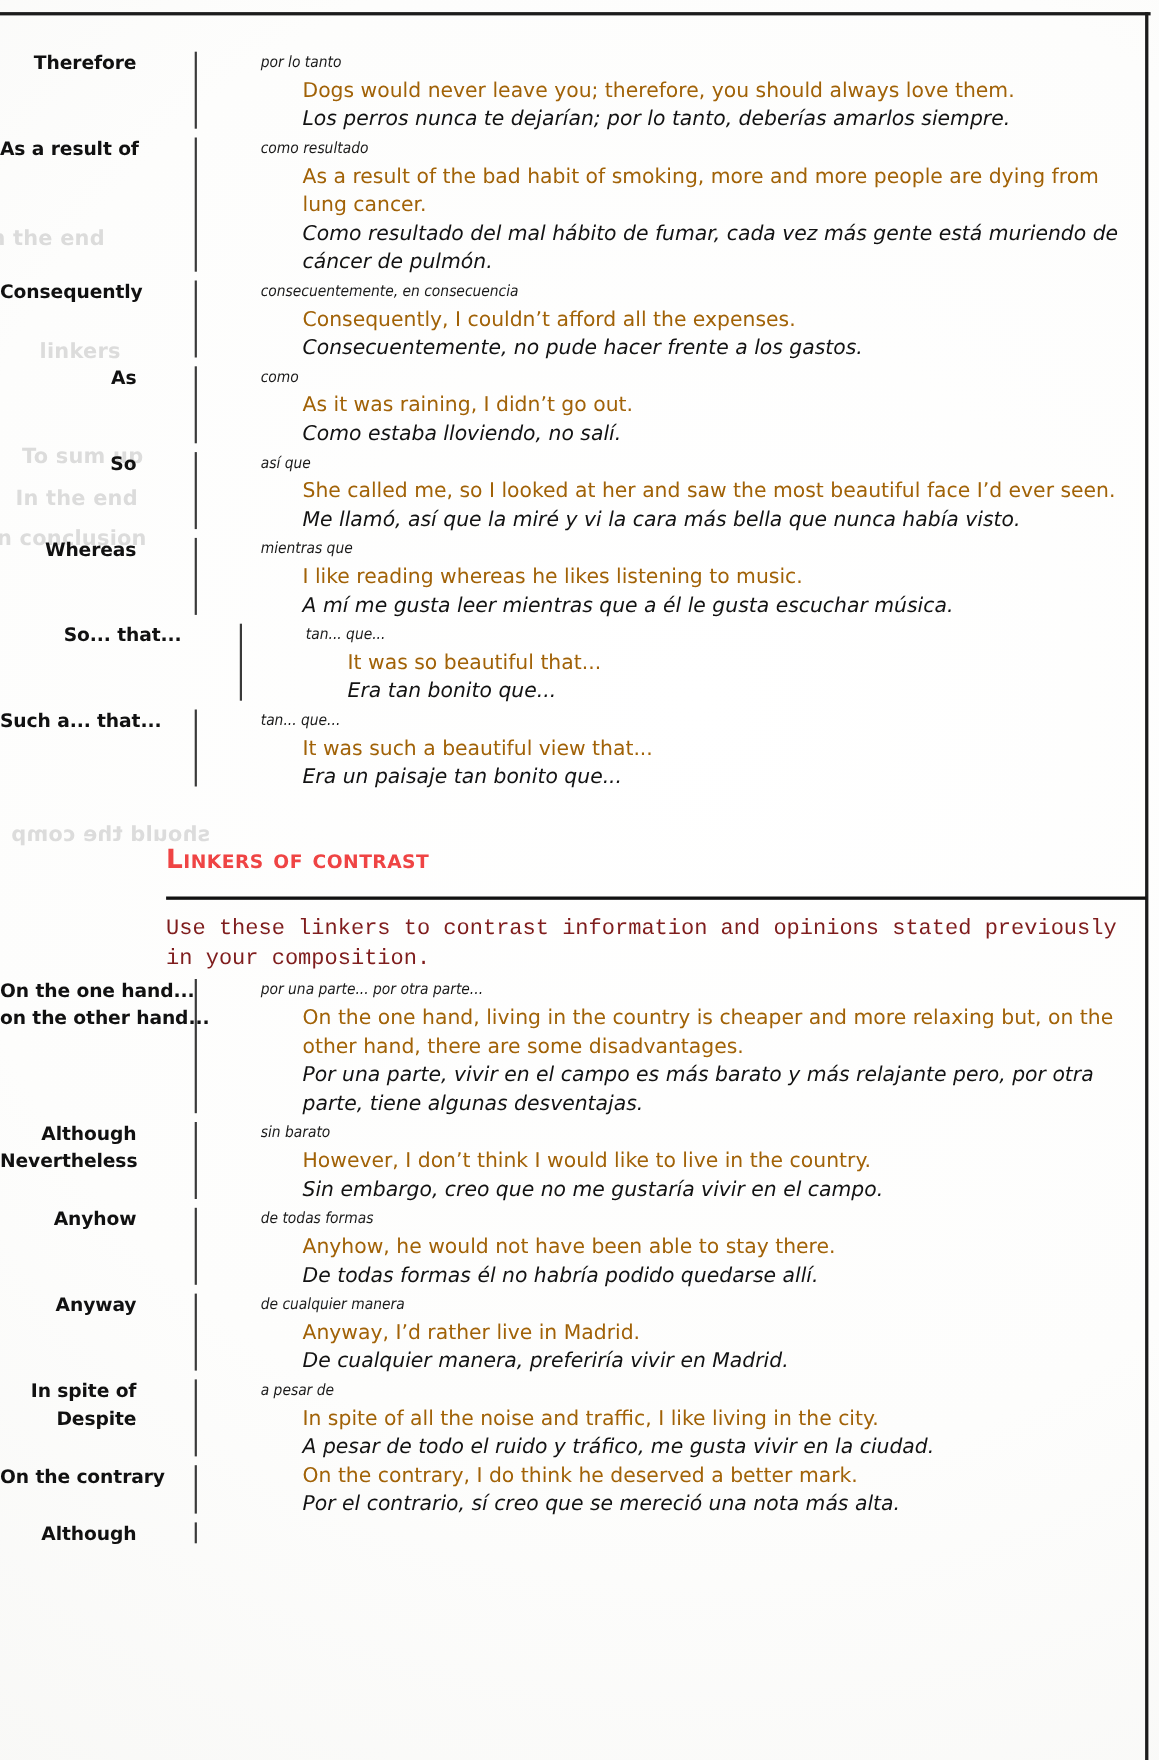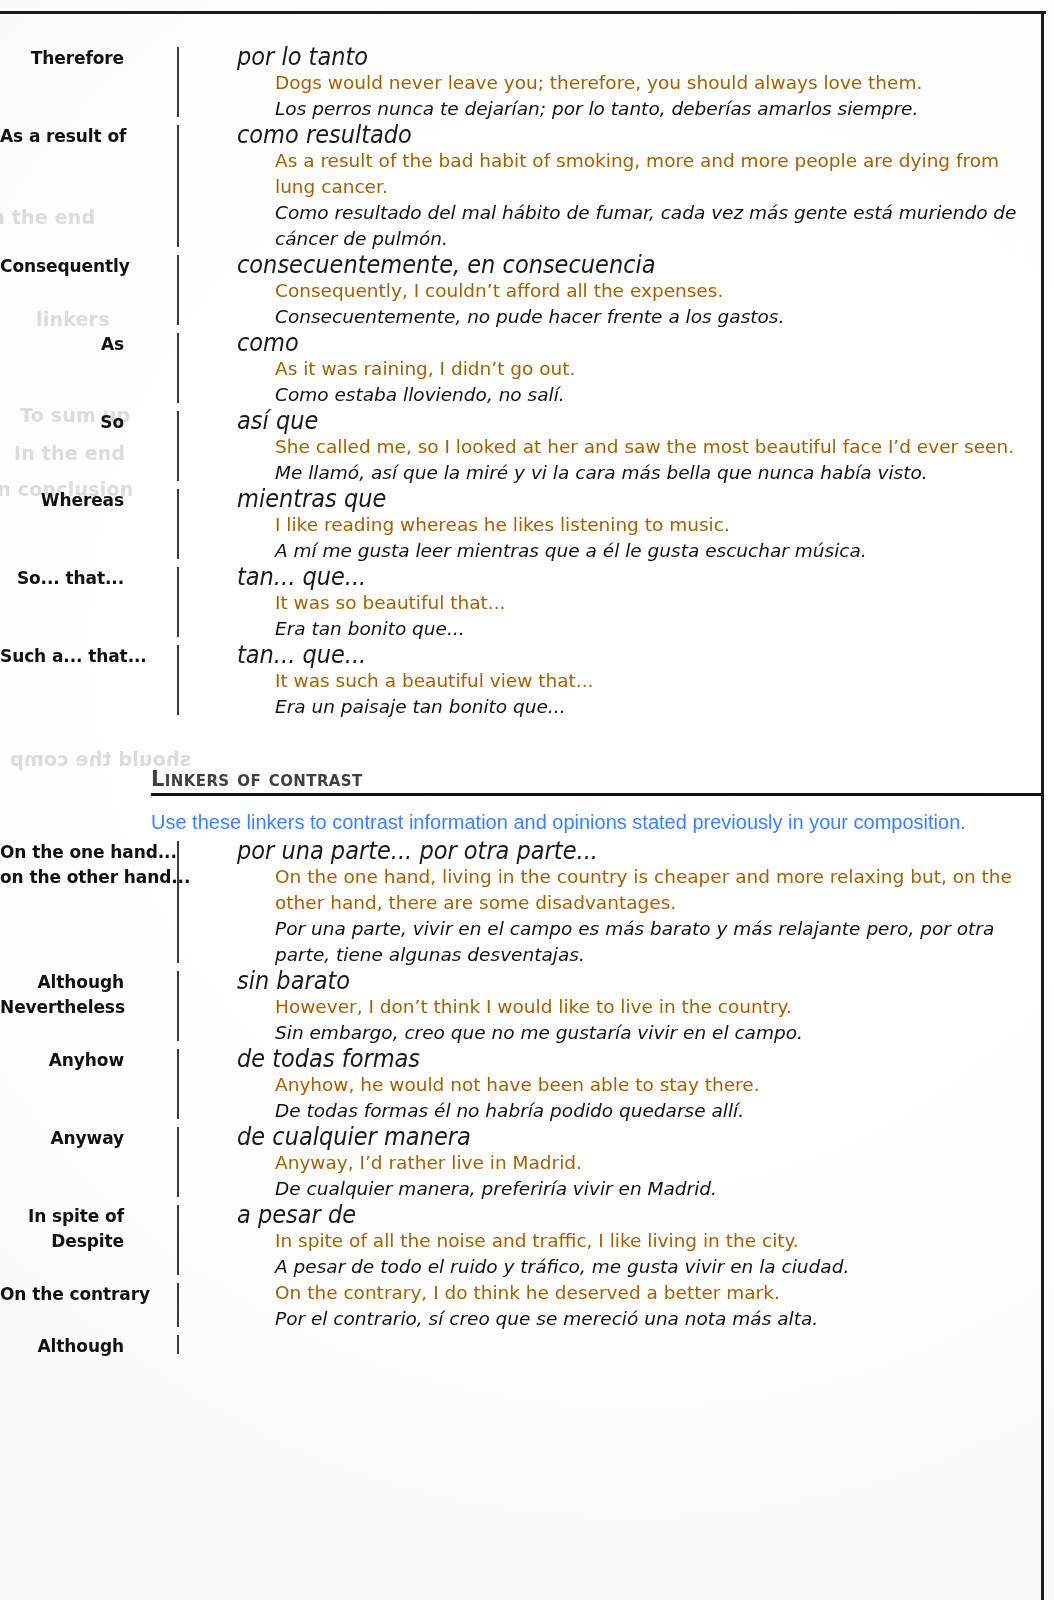--- a/index.html
+++ b/index.html
@@ -86,21 +86,21 @@
     left: 10px;
     top: 3px;
     bottom: 5px;
     width: 2px;
     background: #3a3a3a;
   }
   .body-col { flex: 1 1 auto; padding-right: 30px; }
 
   .es-head {
     font-style: italic;
-    font-size: 25px;
+    font-size: 14px;
     line-height: 26px;
     color: #1a1a1a;
     font-stretch: condensed;
   }
   .ex-en {
     font-size: 18.5px;
     line-height: 26px;
     padding-left: 38px;
     color: #a16207;
   }
@@ -112,36 +112,36 @@
     color: #121212;
   }
 
   
   .section {
     margin-left: 151px;
     margin-right: 12px;
   }
   .section-title {
     font-weight: bold;
-    font-size: 21px;
+    font-size: 24px;
     font-variant: small-caps;
     letter-spacing: .4px;
-    color: #404040;
-    padding-bottom: 2px;
+    color: #ef4444;
+    padding-bottom: 20px;
   }
   .section-rule {
     height: 3px;
     background: #111111;
     margin-bottom: 13px;
   }
   .section-intro {
-    font-family: Liberation Sans, sans-serif;
+    font-family: Liberation Mono, monospace;
     font-size: 20px;
     line-height: 27px;
-    color: #3b82f6;
+    color: #7f1d1d;
     margin-bottom: 2px;
   }
 </style>
 </head>
 <body>
 
 <div class="page"></div>
 
 <div class="frame-top"></div>
 <div class="frame-right"></div>
@@ -223,21 +223,21 @@
       </div>
       <div class="rule-col"></div>
       <div class="body-col">
         <div class="es-head">mientras que</div>
         <div class="ex-en">I like reading whereas he likes listening to music.</div>
         <div class="ex-es">A mí me gusta leer mientras que a él le gusta escuchar música.</div>
       </div>
     </div>
 
     <div class="entry">
-      <div class="label-col" style="overflow: visible;">
+      <div class="label-col" style="overflow: visible; margin-left: 41px;">
         <span class="lbl">So... that...</span>
       </div>
       <div class="rule-col"></div>
       <div class="body-col">
         <div class="es-head">tan... que...</div>
         <div class="ex-en">It was so beautiful that...</div>
         <div class="ex-es">Era tan bonito que...</div>
       </div>
     </div>
 

